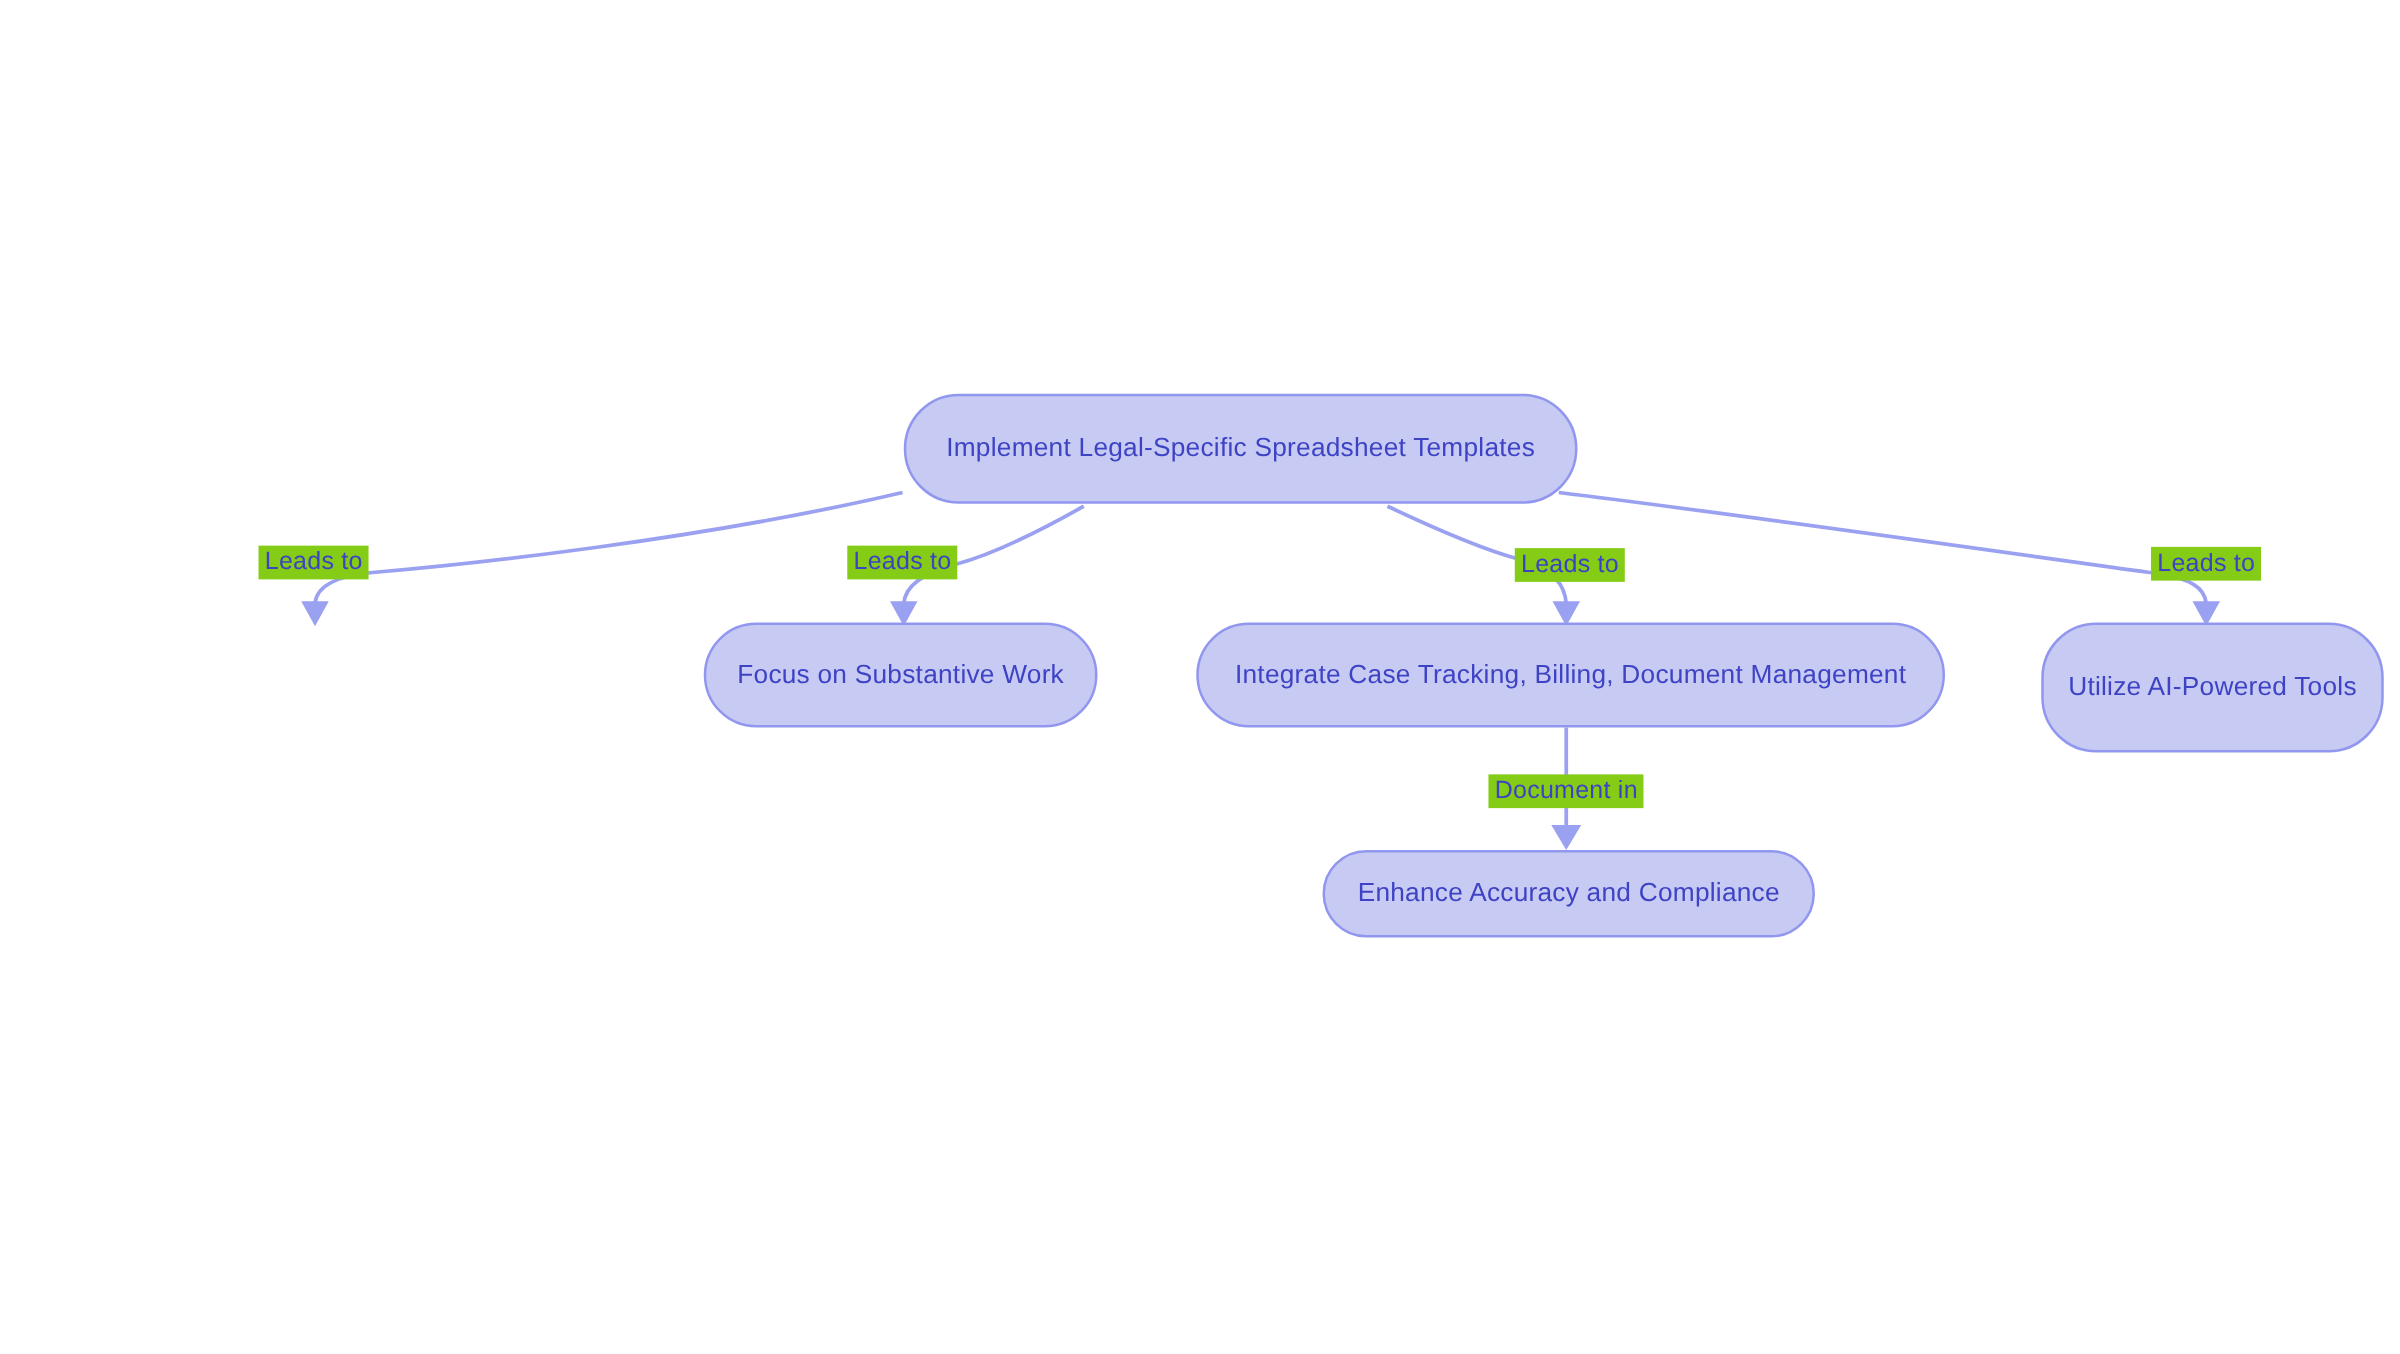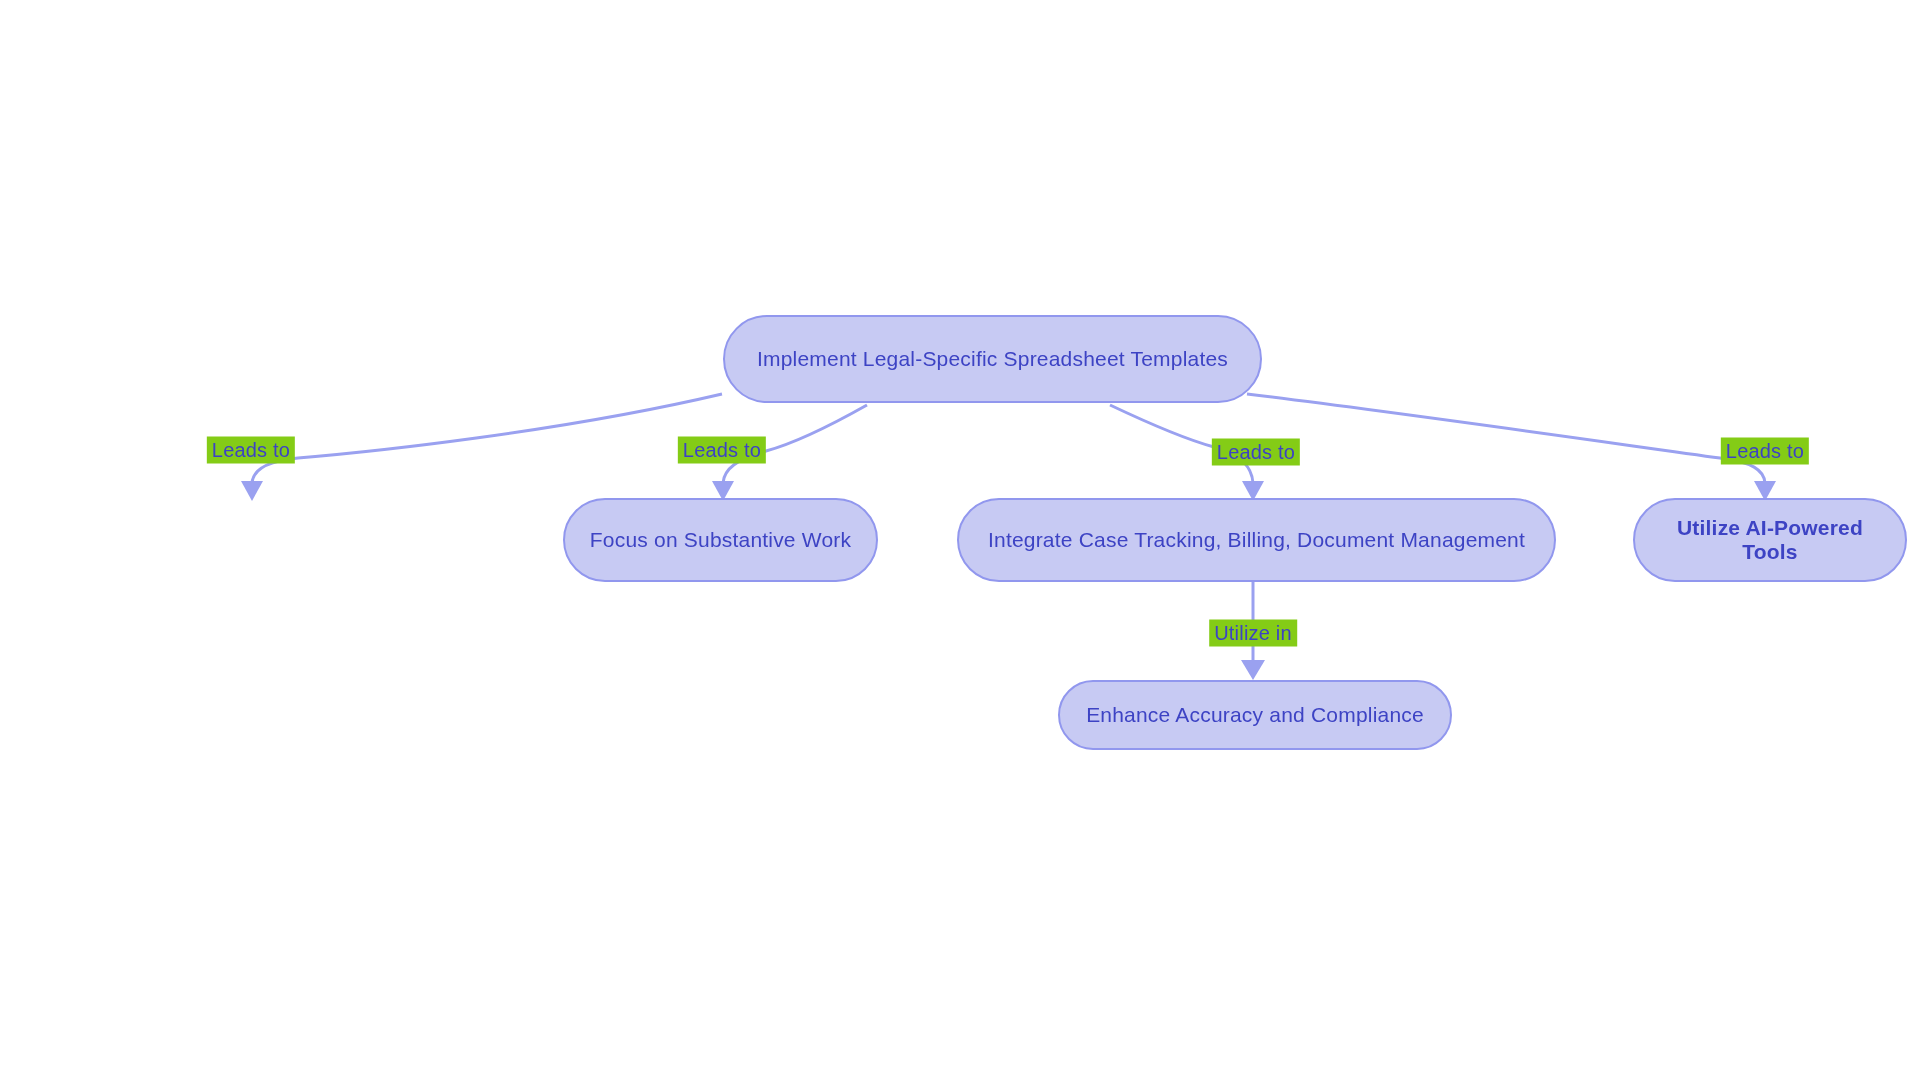--- a/index.html
+++ b/index.html
@@ -36,28 +36,27 @@
     box-sizing: border-box;
     background: #c7caf3;
     border: 2px solid #9197ee;
     border-radius: 44px;
     color: #3d43c4;
     font-size: 21px;
     letter-spacing: 0.2px;
     display: flex;
     align-items: center;
     justify-content: center;
-    text-align: center;
     padding: 0 18px;
   }
   .node-root     { left: 723px;  top: 315px; width: 539px; height: 88px; }
   .node-c1       { left: 12px;   top: 498px; width: 486px; height: 84px; }
   .node-c2       { left: 563px;  top: 498px; width: 315px; height: 84px; }
   .node-c3       { left: 957px;  top: 498px; width: 599px; height: 84px; }
-  .node-c4       { left: 1633px; top: 498px; width: 274px; height: 84px; font-weight: bold; }
+  .node-c4       { left: 1633px; top: 498px; width: 274px; height: 104px; }
   .node-b1       { left: 1058px; top: 680px; width: 394px; height: 70px; }
   .edge-label {
     position: absolute;
     transform: translate(-50%, -50%);
     background: #84cc16;
     color: #3d43c4;
     font-size: 20px;
     letter-spacing: 0.2px;
     padding: 2px 5px;
     white-space: nowrap;
@@ -87,21 +86,21 @@
     <polygon class="arrowhead" points="1754,481 1776,481 1765,501"></polygon>
 
     <path class="edge-path" d="M 1253 582 L 1253 662"></path>
     <polygon class="arrowhead" points="1241,660 1265,660 1253,680"></polygon>
   </svg>
 
   <div class="edge-label label-1">Leads to</div>
   <div class="edge-label label-2">Leads to</div>
   <div class="edge-label label-3">Leads to</div>
   <div class="edge-label label-4">Leads to</div>
-  <div class="edge-label label-5">Utilize in</div>
+  <div class="edge-label label-5">Document in</div>
 
   <div class="node node-root">Implement Legal-Specific Spreadsheet Templates</div>
   <div class="node node-c2">Focus on Substantive Work</div>
   <div class="node node-c3">Integrate Case Tracking, Billing, Document Management</div>
   <div class="node node-c4">Utilize AI-Powered Tools</div>
   <div class="node node-b1">Enhance Accuracy and Compliance</div>
 
 </div>
 
 </body></html>

